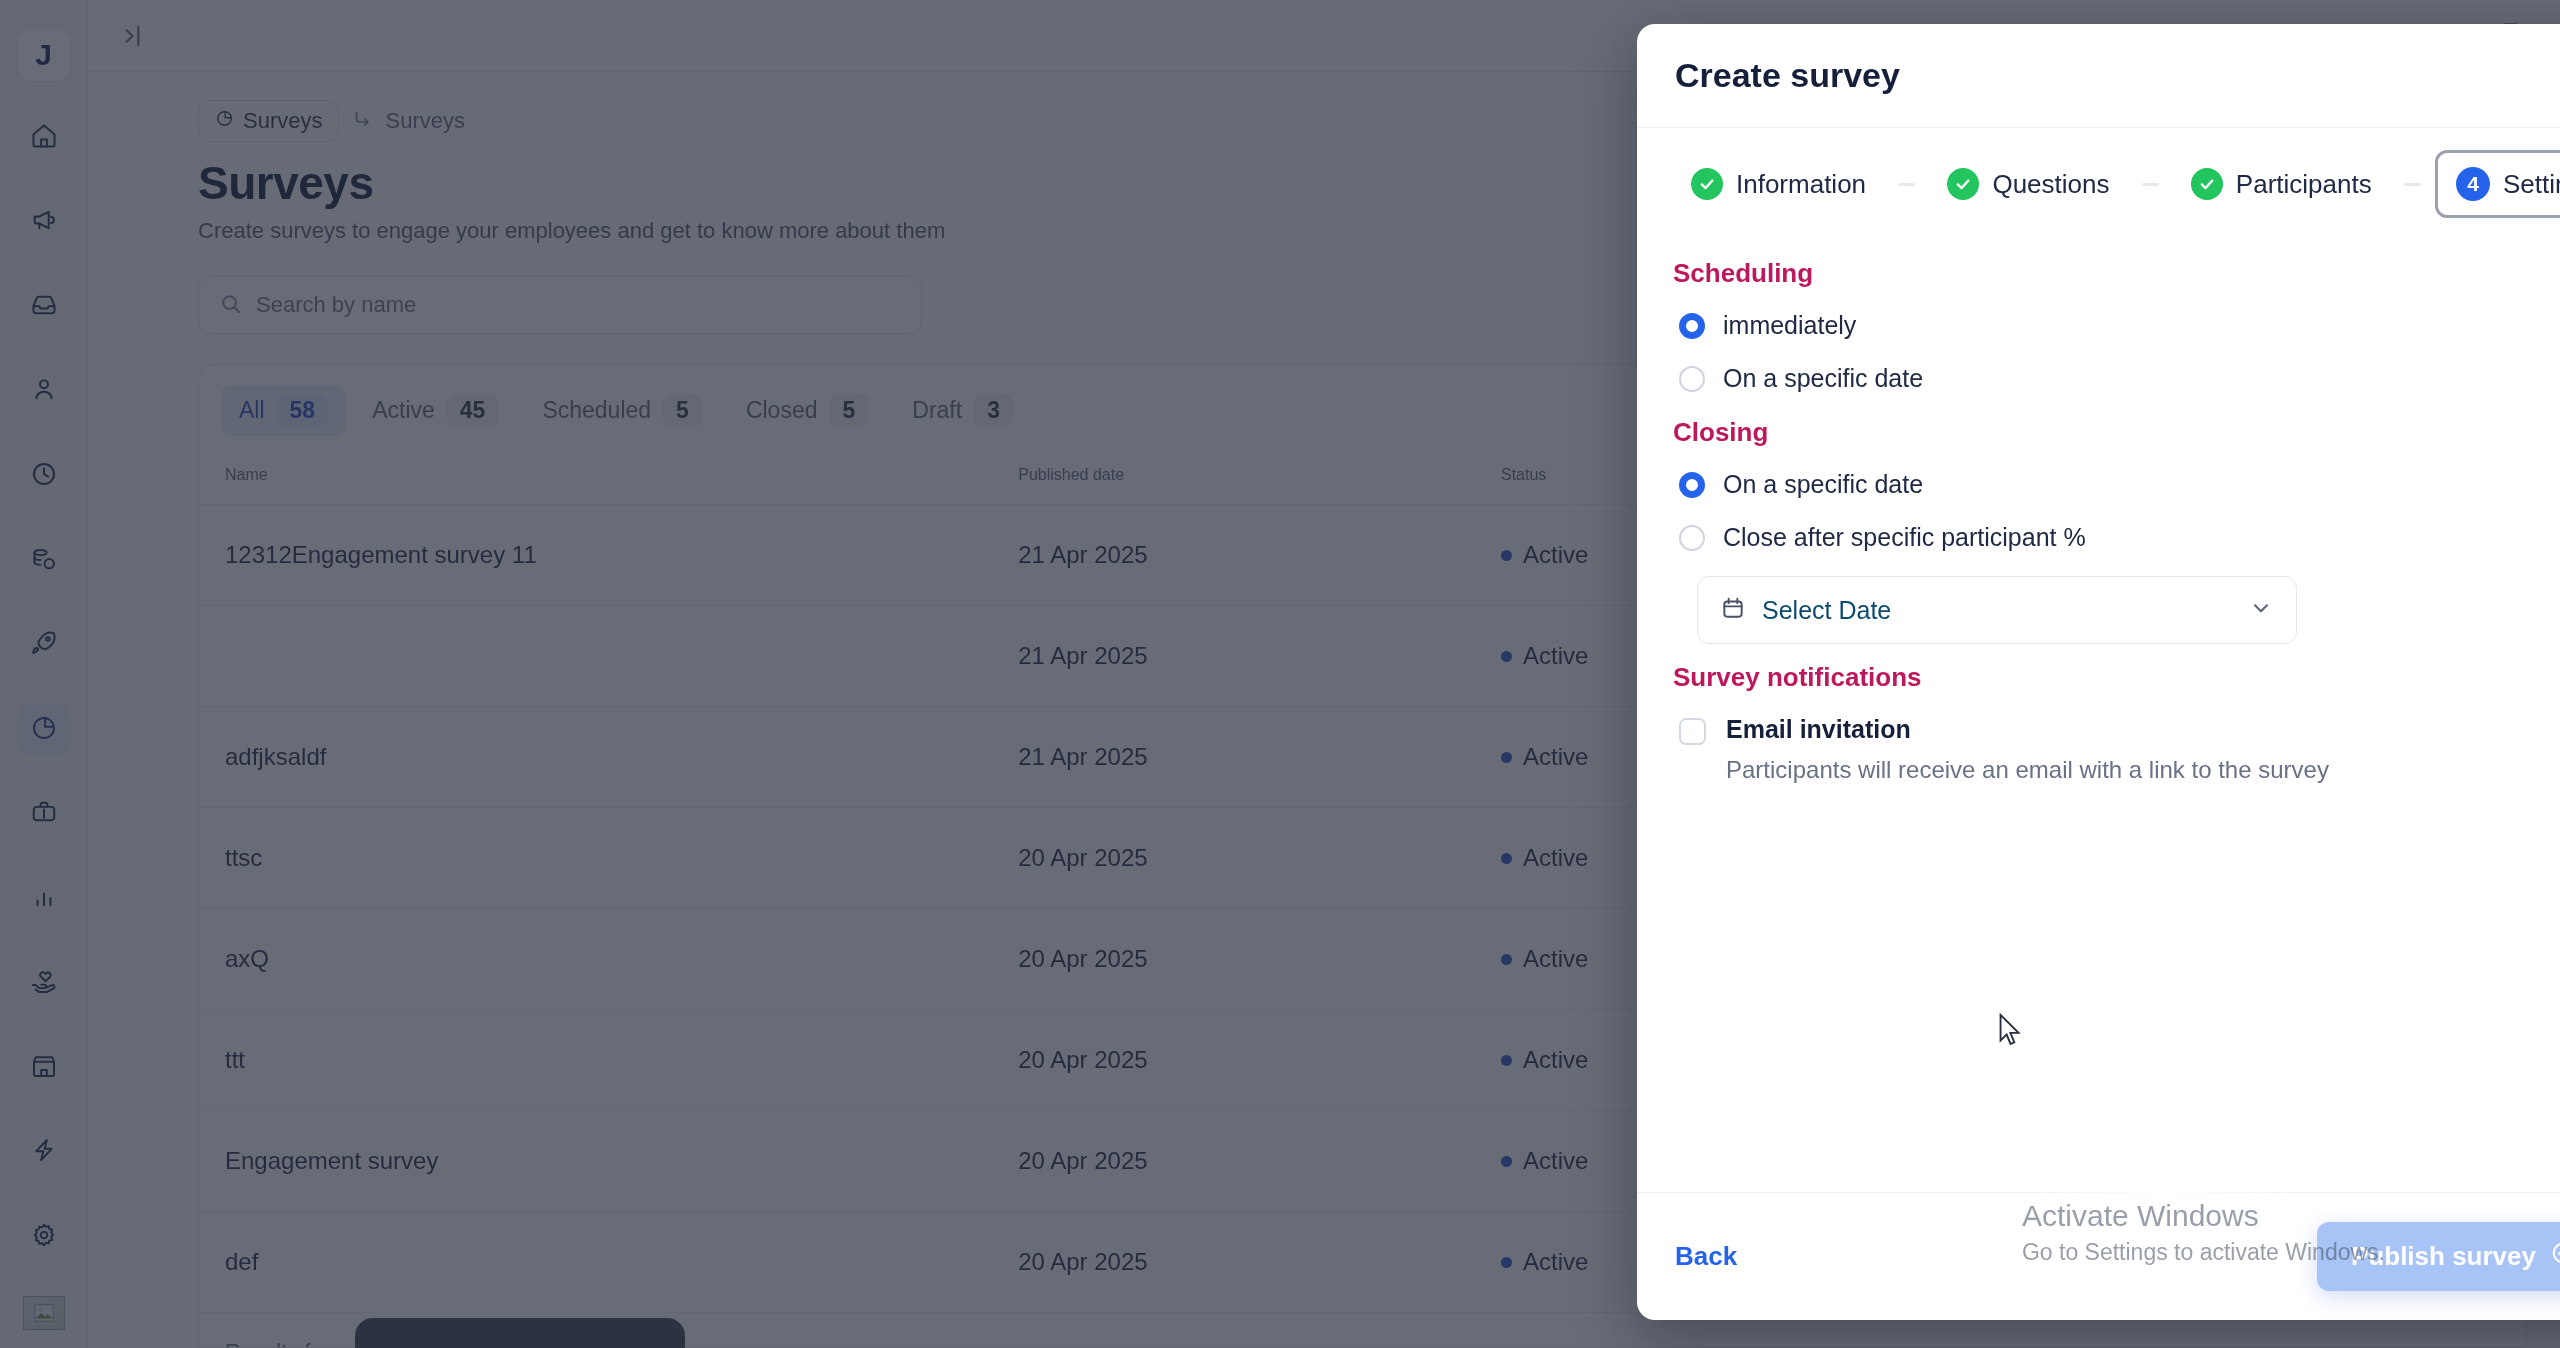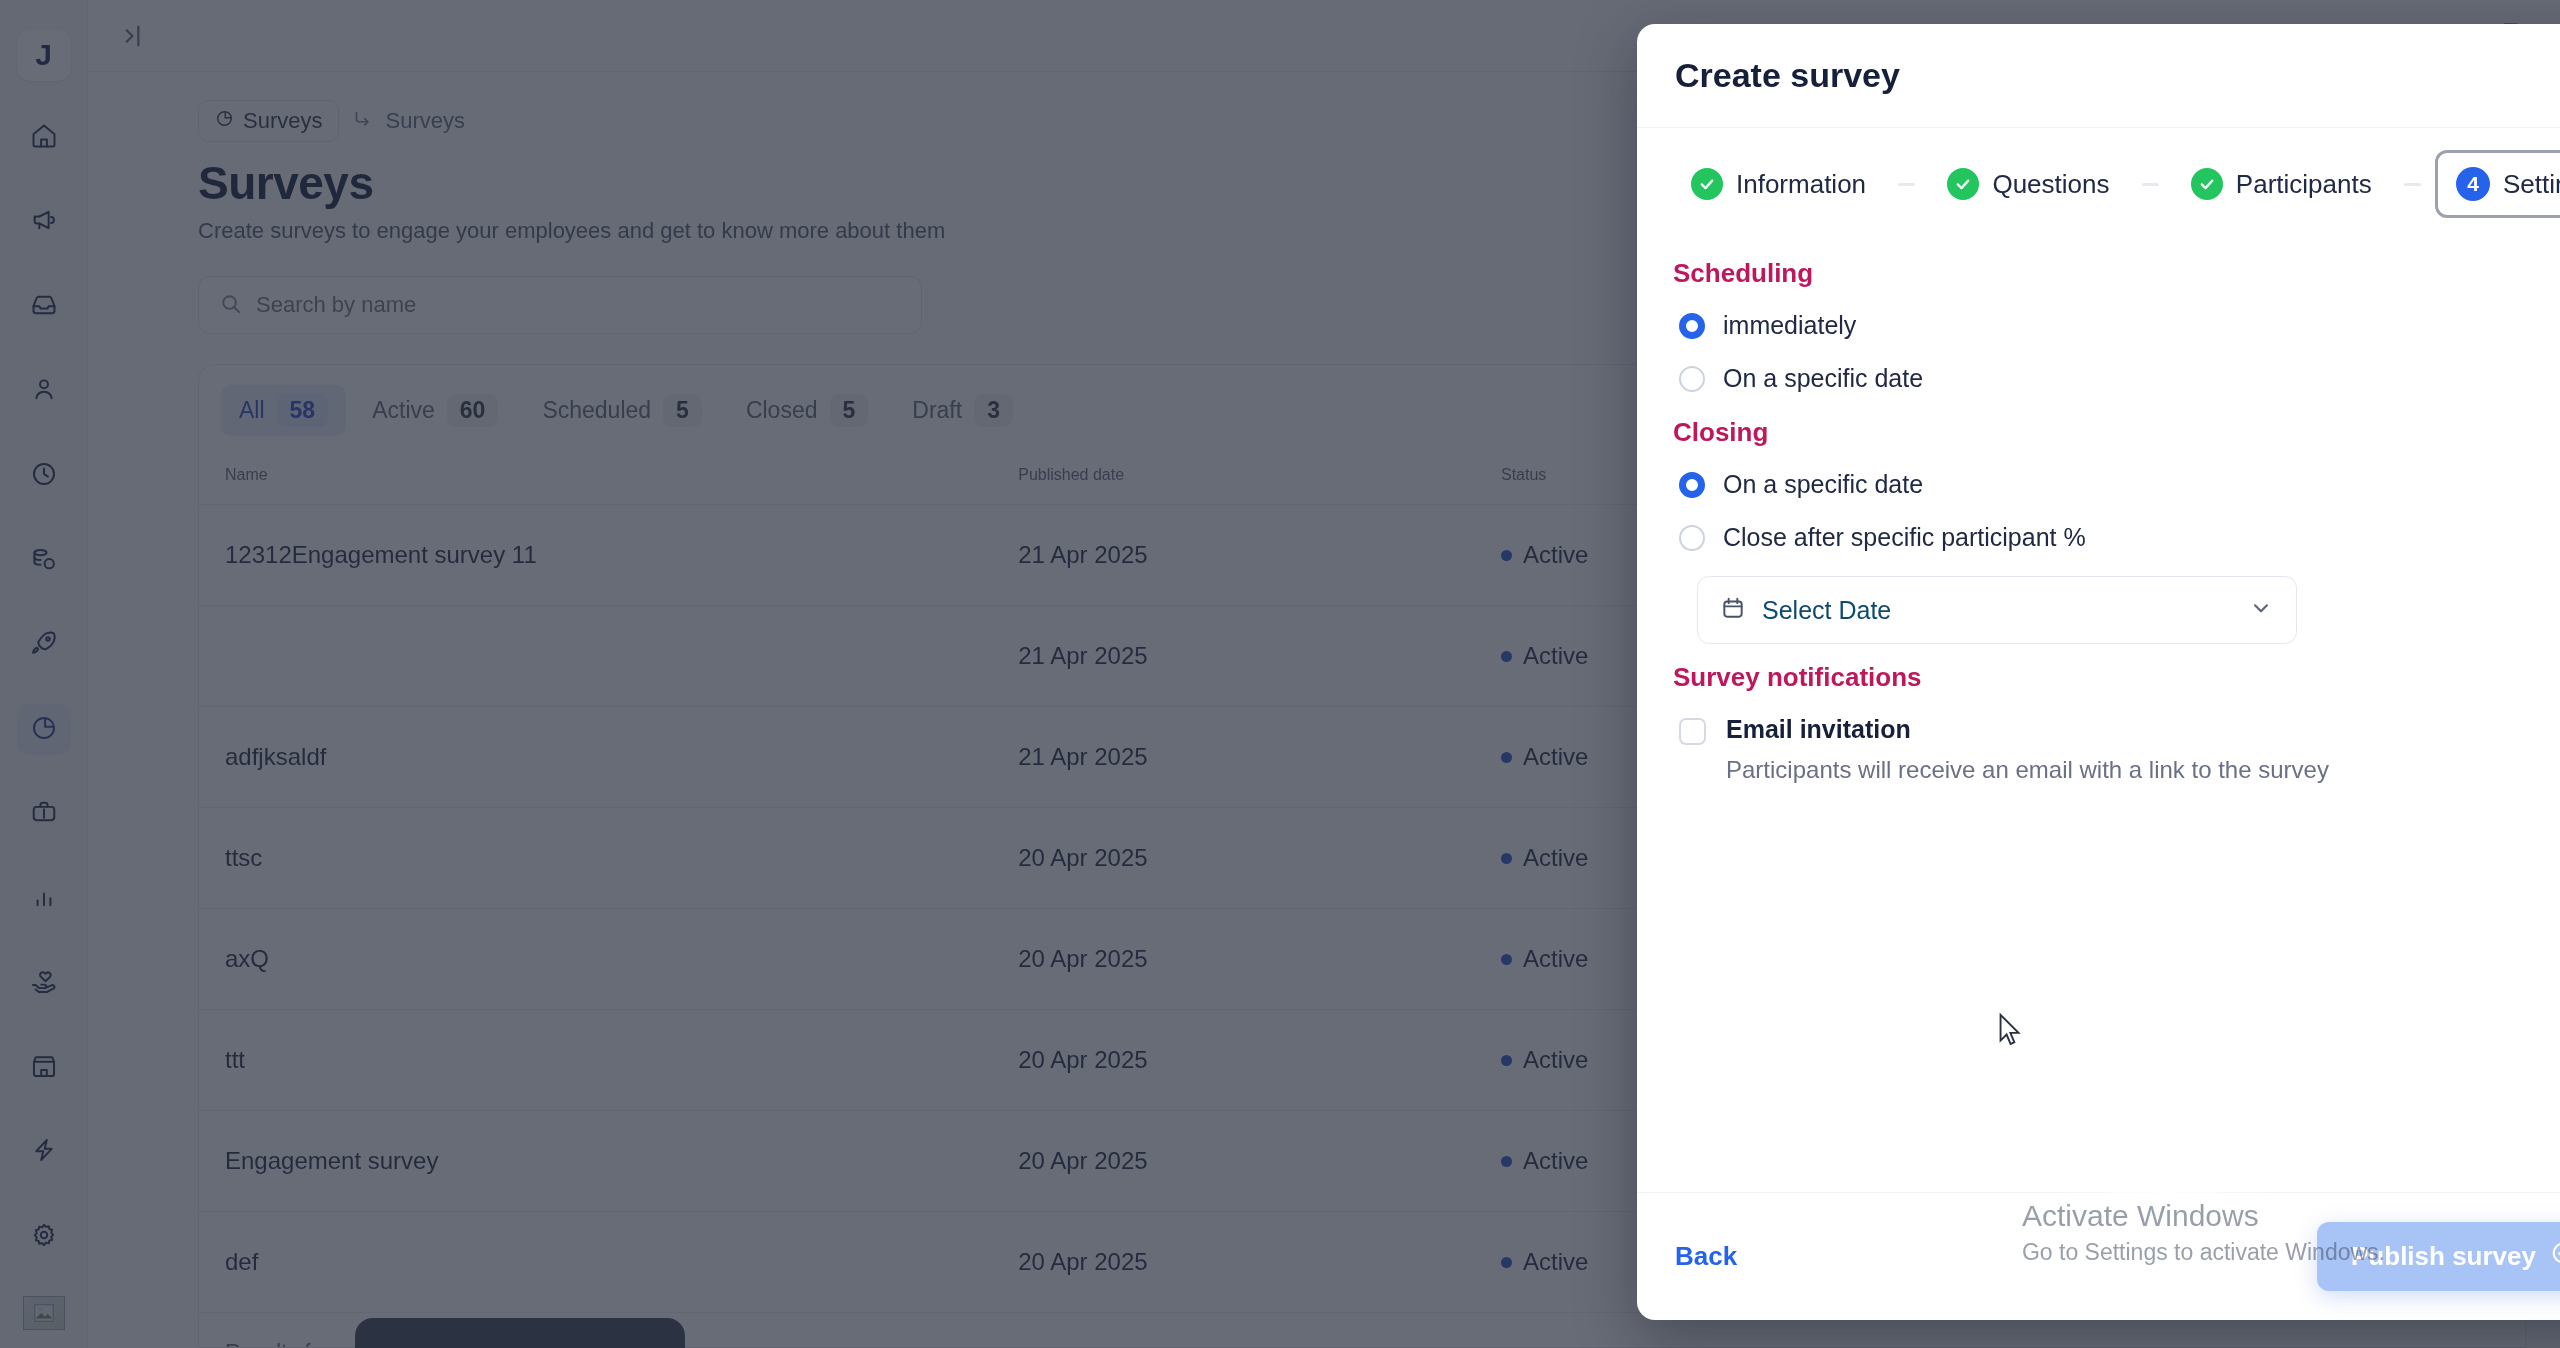--- a/index.html
+++ b/index.html
@@ -441,21 +441,21 @@
       </div>
 
       <div class="card">
         <div class="tabs">
           <div class="tab active">
             <span>All</span>
             <span class="cnt">58</span>
           </div>
           <div class="tab">
             <span>Active</span>
-            <span class="cnt">60</span>
+            <span class="cnt">45</span>
           </div>
           <div class="tab">
             <span>Scheduled</span>
             <span class="cnt">5</span>
           </div>
           <div class="tab">
             <span>Closed</span>
             <span class="cnt">5</span>
           </div>
           <div class="tab">

